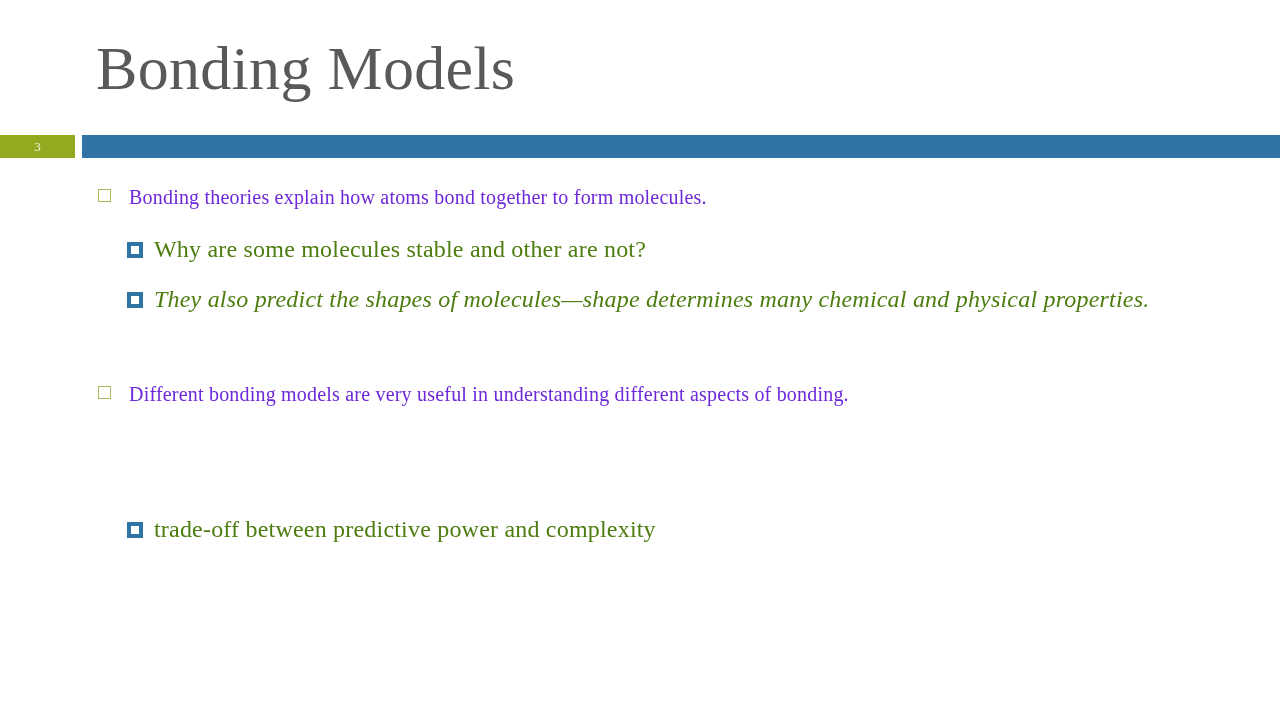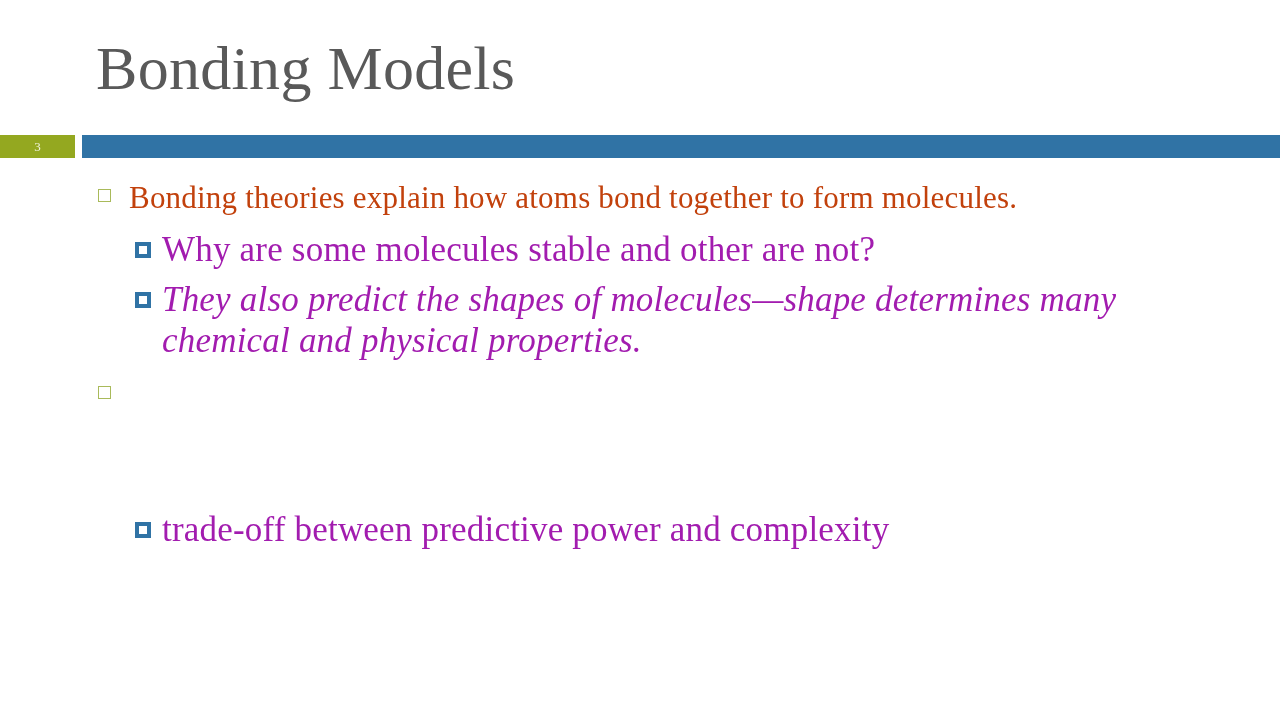--- a/index.html
+++ b/index.html
@@ -18,29 +18,29 @@
     position: absolute; left: 0; top: 135px; width: 75px; height: 23px;
     background: #94a820; color: #f1f4de; font-size: 13px;
     text-align: center; line-height: 23px;
   }
   .blue-bar {
     position: absolute; left: 82px; top: 135px; width: 1198px; height: 23px;
     background: #3073a5;
   }
   .content { position: absolute; left: 0; top: 0; width: 1280px; }
   .l1 {
-    position: absolute; left: 129px; font-size: 31px; color: #c2410c;
+    position: absolute; left: 129px; font-size: 20px; color: #6d28d9;
     line-height: 47px; width: 1120px; letter-spacing: 0.2px;
   }
   .l1 .b {
     position: absolute; left: -31px; top: 15px; width: 13px; height: 13px;
     border: 1.5px solid #a9ba5a; box-sizing: border-box;
   }
   .l2 {
-    position: absolute; left: 162px; font-size: 35px; color: #a21caf;
+    position: absolute; left: 154px; font-size: 24px; color: #4d7c0f;
     line-height: 41px; width: 1080px; letter-spacing: 0.2px;
   }
   .l2 .b {
     position: absolute; left: -27px; top: 13px; width: 16px; height: 16px;
     background: #3073a5; box-sizing: border-box;
   }
   .l2 .b::after {
     content: ""; position: absolute; left: 4px; top: 4px; width: 8px; height: 8px;
     background: #ffffff;
   }
@@ -60,18 +60,19 @@
   <div class="l2" style="top:229px;">
     <span class="b"></span>
     <span>Why are some molecules stable and other are not?</span>
   </div>
   <div class="l2" style="top:279px;font-style:italic;">
     <span class="b"></span>
     <span>They also predict the shapes of molecules—shape  determines many chemical and physical properties.</span>
   </div>
   <div class="l1" style="top:371px;">
     <span class="b"></span>
+    <span>Different bonding models are very useful in understanding different aspects of bonding.</span>
   </div>
   <div class="l2" style="top:473px;margin-top:36px;">
     <span class="b"></span>
     <span>trade-off between predictive power and complexity</span>
   </div>
 </div>
 
 </body></html>

